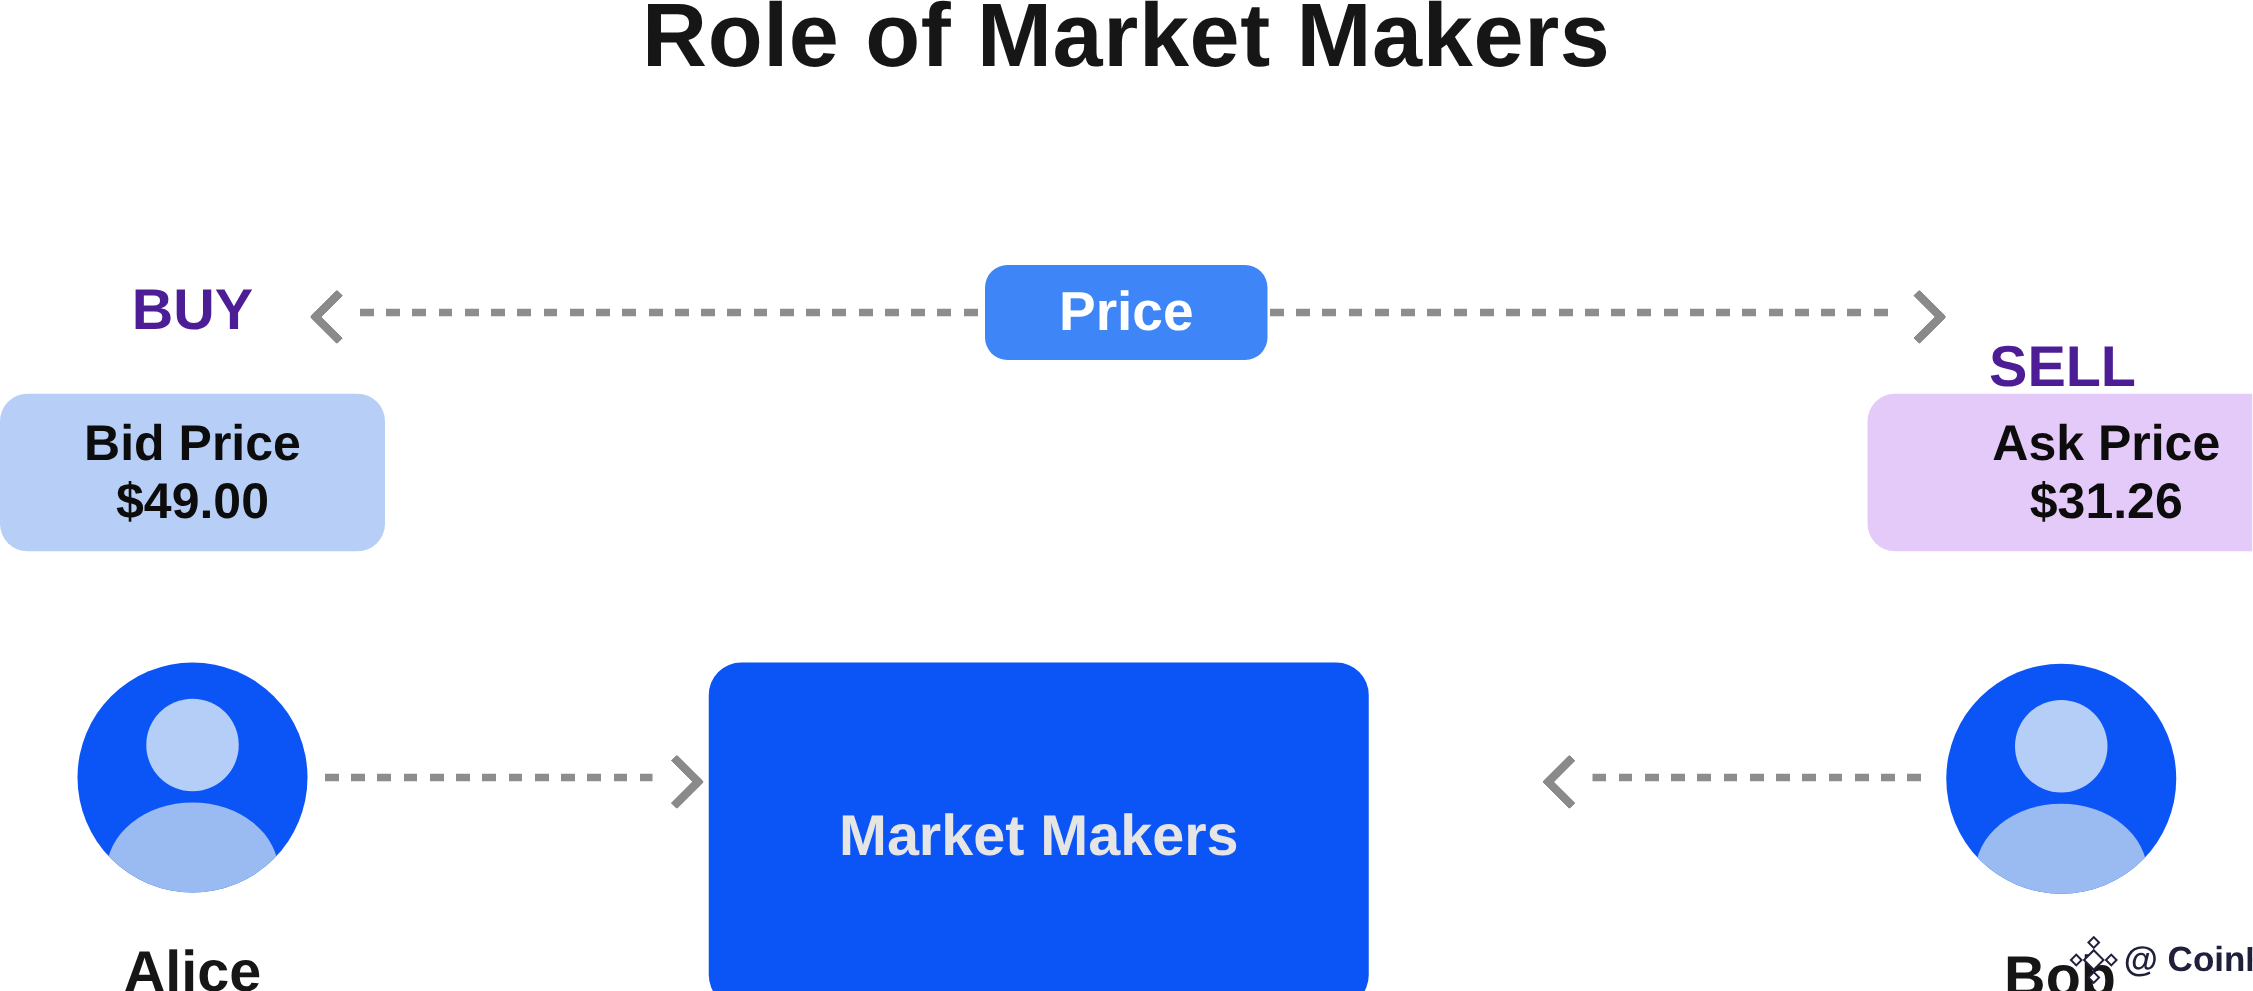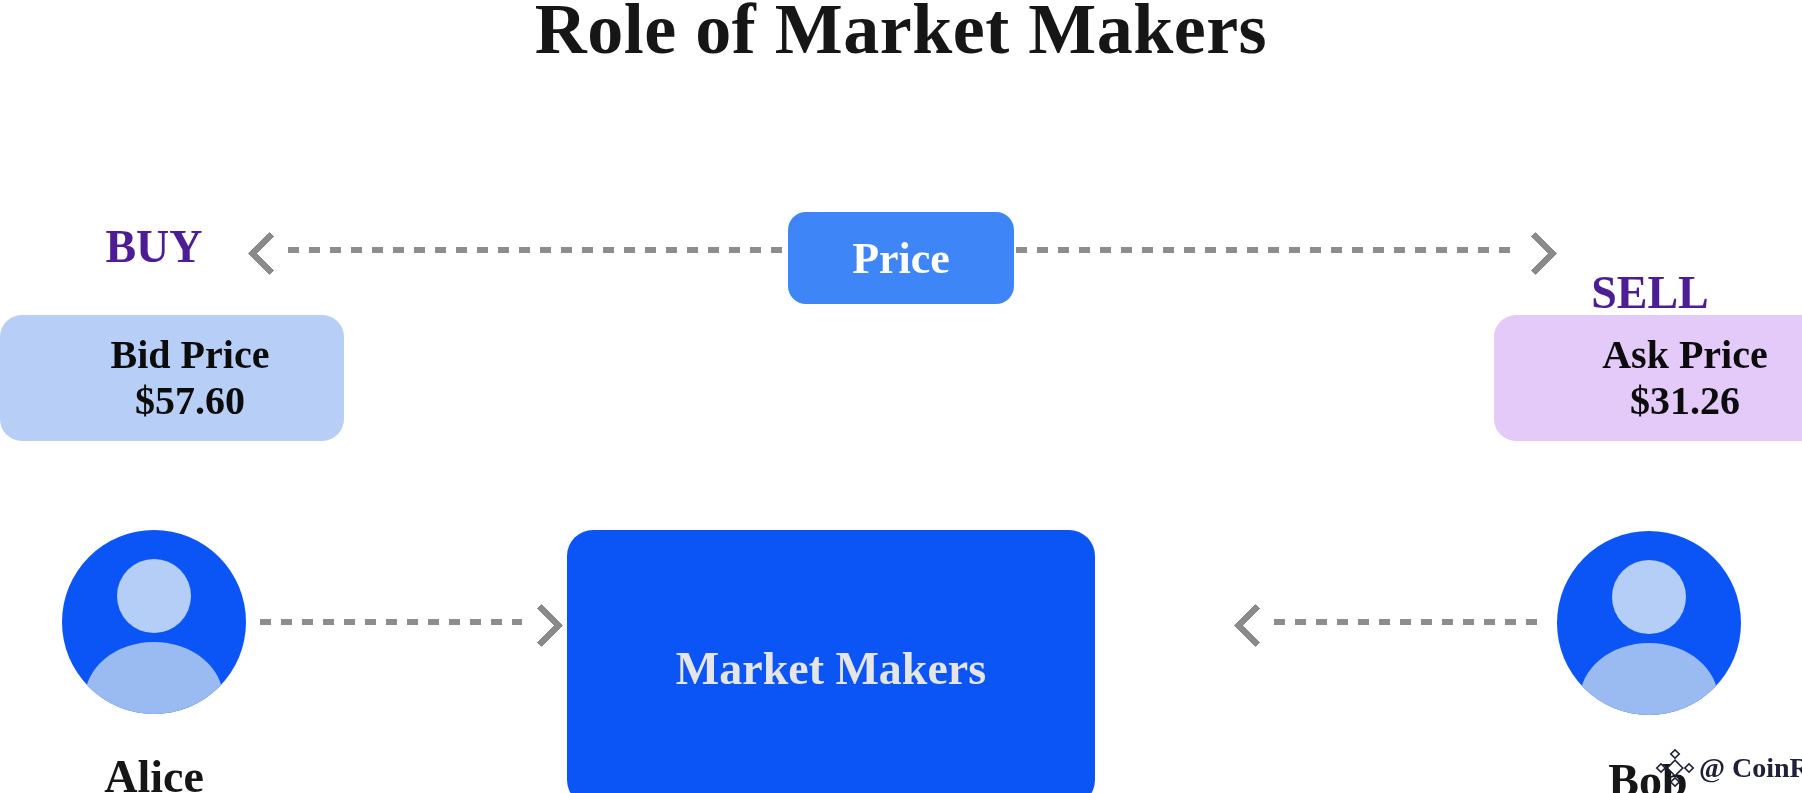--- a/index.html
+++ b/index.html
@@ -1,18 +1,18 @@
 <!DOCTYPE html>
 <html><head>
 <meta charset="utf-8">
 <style>
   html,body { margin:0; padding:0; background:#ffffff; }
   .canvas {
     position:relative; width:1802px; height:793px; overflow:hidden;
-    background:#ffffff; font-family:Liberation Serif, serif;
+    background:#ffffff; font-family:Liberation Sans, sans-serif;
   }
 
   
   .title {
     position:absolute; left:0; right:0; top:-12px; text-align:center;
     font-size:72px; font-weight:800; color:#161616; letter-spacing:0.5px;
     margin:0;
   }
   .side-label {
     position:absolute; top:220px; width:160px; text-align:center;
@@ -29,34 +29,34 @@
   .chev {
     position:absolute; width:24px; height:24px;
     border-top:7px solid #8a8a8a; border-right:7px solid #8a8a8a;
     border-radius:2px;
   }
   .chev.point-left  { transform:rotate(-135deg); }
   .chev.point-right { transform:rotate(45deg); }
 
   
   .price-badge {
-    position:absolute; left:788px; top:212px; width:226px; height:92px;
+    position:absolute; left:788px; top:212px; width:226px; height:76px;
     background:#3e85f7; border-radius:18px; color:#ffffff;
     font-size:44px; font-weight:600; display:flex;
     align-items:center; justify-content:center;
   }
 
   
   .price-card {
     position:absolute; top:315px; width:308px; height:126px;
     border-radius:22px; display:flex; flex-direction:column;
     align-items:center; justify-content:center; gap:2px;
     color:#0c0c0c; font-size:40px; font-weight:700; line-height:1.1;
   }
-  .price-card.bid { left:0px;    background:#b7cff6;padding-left:36px; }
+  .price-card.bid { left:0px;    background:#b7cff6; }
   .price-card.ask { left:1494px; background:#e4caf8;padding-left:37px; }
 
   
   .mm-box {
     position:absolute; left:567px; top:484px; width:528px; height:276px;
     background:#0b55f7; border-radius:26px; color:#e5e5e5;
     font-size:46px; font-weight:600; display:flex;
     align-items:center; justify-content:center;margin-top:46px;
   }
 
@@ -107,21 +107,21 @@
   <span class="chev point-left" style="left:254px; top:238px;"></span>
   <div class="dashes" style="left:288px; top:247px; width:498px;"></div>
 
   <div class="price-badge">Price</div>
 
   <div class="dashes" style="left:1016px; top:247px; width:498px;"></div>
   <span class="chev point-right" style="left:1520px; top:238px;"></span>
 
   <div class="price-card bid">
     <span>Bid Price</span>
-    <span>$57.60</span>
+    <span>$49.00</span>
   </div>
   <div class="price-card ask">
     <span>Ask Price</span>
     <span>$31.26</span>
   </div>
 
   <div class="mm-box">Market Makers</div>
 
   <div class="avatar left">
     <div class="head"></div>

